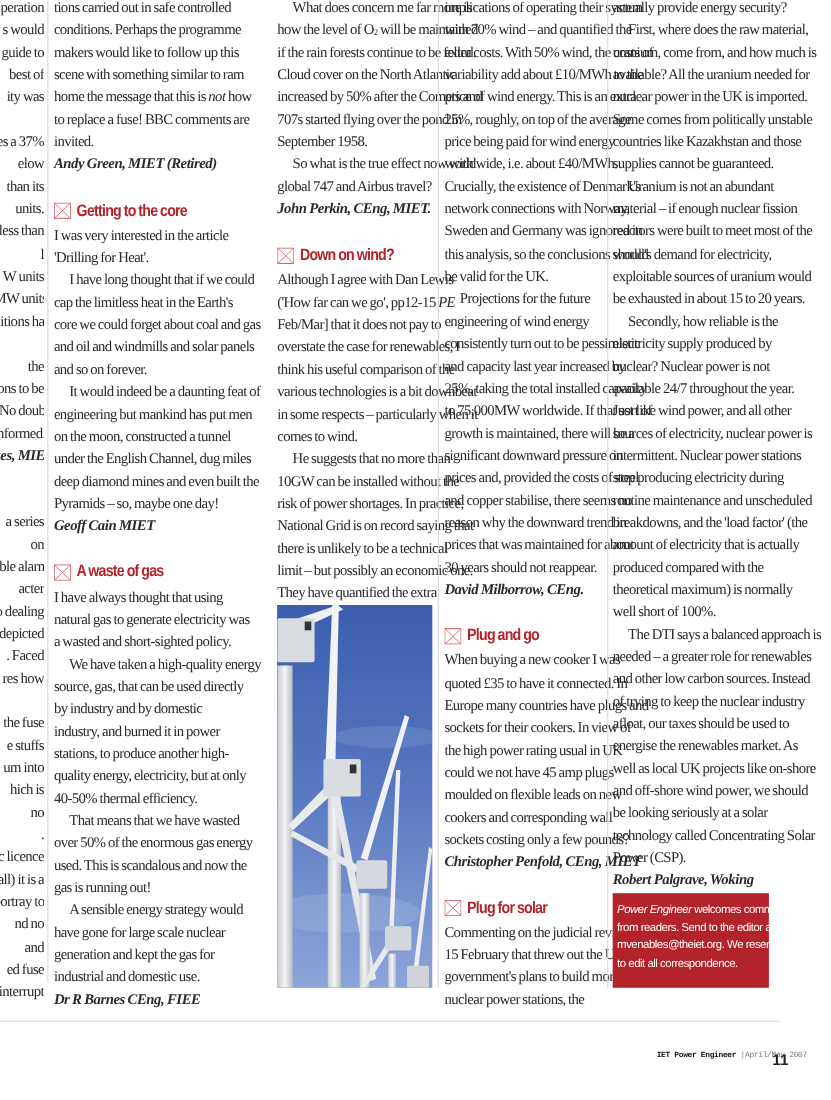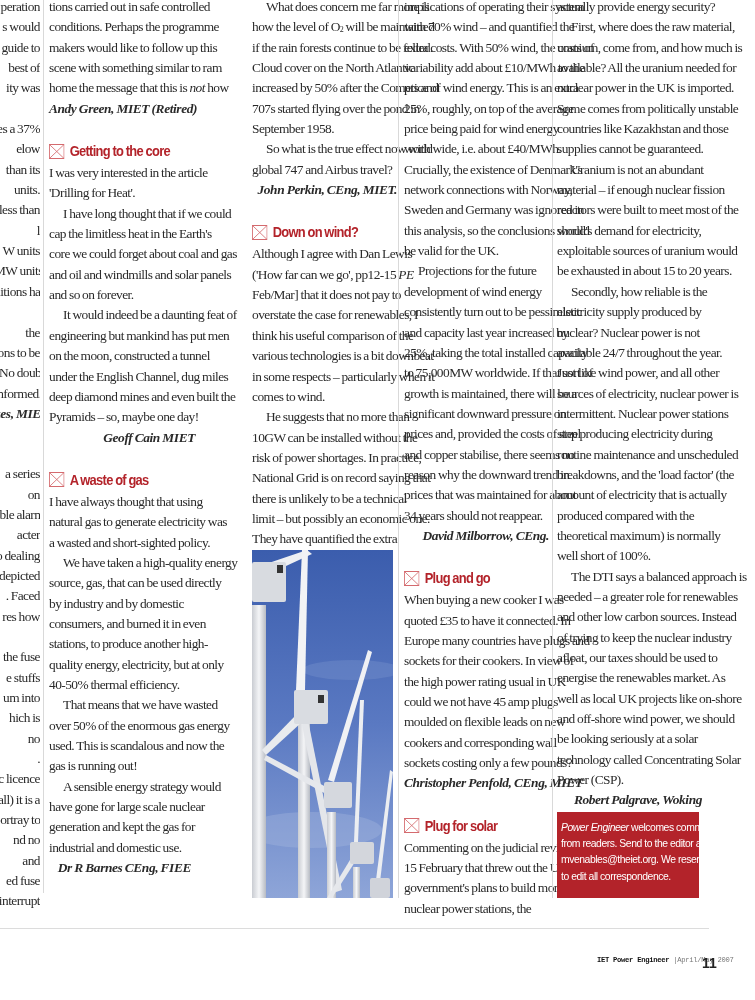--- a/index.html
+++ b/index.html
@@ -21,21 +21,21 @@
     font-size: 13.4px;
     line-height: 20.35px;
     letter-spacing: -0.55px;
     word-spacing: -0.5px;
   }
   .col .line { display: block; white-space: nowrap; }
   .ind { text-indent: 14px; }
   .sig {
     font-style: italic;
     font-weight: bold;
-    text-align: right;
+    text-align: left;
     white-space: nowrap;
     letter-spacing: -0.4px;
   }
   .sig.center { text-align: center; font-family: Liberation Serif, serif; }
   .gap { height: 20px; }
   .head {
     display: flex;
     align-items: center;
     height: 24px;
     margin-top: 4px;
@@ -183,20 +183,24 @@
 <div class="divider" style="left:43px;height:893px;"></div>
 
 <div class="col" id="col1">
   <div id="c1-intro">
       <span class="line">tions carried out in safe controlled</span>
       <span class="line">conditions. Perhaps the programme</span>
       <span class="line">makers would like to follow up this</span>
       <span class="line">scene with something similar to ram</span>
     </div>
   <span class="line"><span>home the message that this is </span><em>not</em><span> how</span></span>
+  <div id="c1-intro-end">
+      <span class="line">to  replace a fuse! BBC comments are</span>
+      <span class="line">invited.</span>
+    </div>
   <div class="sig center">Andy Green, MIET (Retired)</div>
   <div class="gap" style="height:16px"></div>
 
   <div class="head">
     <svg class="mail-icon" viewBox="0 0 18 15">
         <rect x="0.5" y="0.5" width="17" height="14" fill="none" stroke="#d46a6e" stroke-width="1"></rect>
         <path d="M0.5 0.5 L17.5 14.5 M17.5 0.5 L0.5 14.5" stroke="#d46a6e" stroke-width="0.9" fill="none"></path>
       </svg>
     <span>Getting to the core</span>
   </div>
@@ -225,21 +229,21 @@
       </svg>
     <span>A waste of gas</span>
   </div>
   <div id="c1-l1">
       <span class="line">I have always thought that using</span>
       <span class="line">natural gas to generate electricity was</span>
       <span class="line">a wasted and short-sighted policy.</span>
       <span class="line ind">We have taken a high-quality energy</span>
       <span class="line">source, gas, that can be used directly</span>
       <span class="line">by industry and by domestic</span>
-      <span class="line">consumers, and burned it in even</span>
+      <span class="line">industry, and burned it in power</span>
       <span class="line">stations, to produce another high-</span>
       <span class="line">quality energy, electricity,  but at only</span>
       <span class="line">40-50% thermal efficiency.</span>
       <span class="line ind">That means that we have wasted</span>
       <span class="line">over 50% of the enormous  gas energy</span>
       <span class="line">used. This is scandalous and now the</span>
       <span class="line">gas is running out!</span>
       <span class="line ind">A sensible energy  strategy would</span>
       <span class="line">have gone for large scale nuclear</span>
       <span class="line">generation and kept the gas for</span>
@@ -353,32 +357,32 @@
       <span class="line">price being paid for wind energy</span>
       <span class="line">worldwide, i.e. about £40/MWh.</span>
       <span class="line">Crucially, the existence of  Denmark's</span>
       <span class="line">network connections with Norway,</span>
       <span class="line">Sweden and Germany was ignored in</span>
       <span class="line">this analysis, so the conclusions should</span>
       <span class="line">be valid for the UK.</span>
     </div>
   <div id="c3-p2">
       <span class="line ind">Projections for the future</span>
-      <span class="line">development of  wind energy</span>
+      <span class="line">engineering of  wind energy</span>
       <span class="line">consistently turn out to be pessimistic</span>
       <span class="line">and capacity last year increased by</span>
       <span class="line">25%, taking the total installed capacity</span>
       <span class="line">to 75,000MW worldwide. If  that sort of</span>
       <span class="line">growth is maintained, there will be a</span>
       <span class="line">significant downward pressure on</span>
       <span class="line">prices and, provided the costs of  steel</span>
       <span class="line">and copper stabilise, there seems no</span>
       <span class="line">reason why the downward trend in</span>
       <span class="line">prices that was maintained for about</span>
-      <span class="line">34 years should not reappear.</span>
+      <span class="line">30 years should not reappear.</span>
     </div>
   <div class="sig">David Milborrow, CEng.</div>
   <div class="gap" style="height:16px"></div>
 
   <div class="head">
     <svg class="mail-icon" viewBox="0 0 18 15">
         <rect x="0.5" y="0.5" width="17" height="14" fill="none" stroke="#d46a6e" stroke-width="1"></rect>
         <path d="M0.5 0.5 L17.5 14.5 M17.5 0.5 L0.5 14.5" stroke="#d46a6e" stroke-width="0.9" fill="none"></path>
       </svg>
     <span>Plug and go</span>

